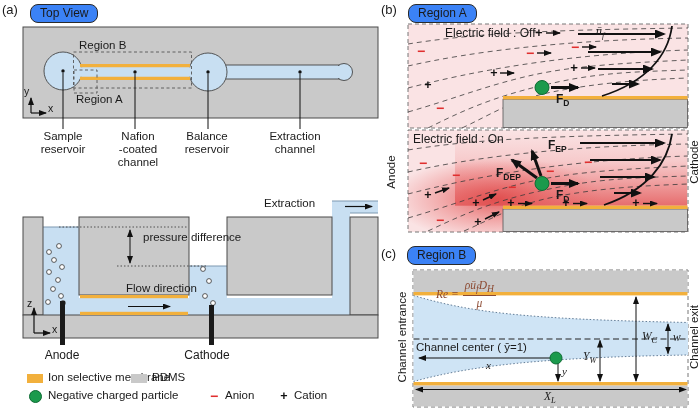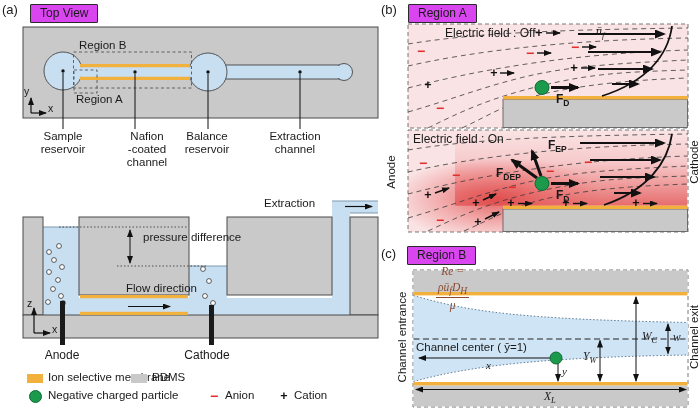--- a/index.html
+++ b/index.html
@@ -1,20 +1,20 @@
 <!DOCTYPE html>
 <html><head>
 <meta charset="utf-8">
 <style>
   html,body{margin:0;padding:0;background:#fff;}
   #fig{position:relative;width:700px;height:409px;background:#ffffff;overflow:hidden;
        font-family:"Liberation Sans","DejaVu Sans",sans-serif;color:#1a1a1a;}
   .abs{position:absolute;}
-  .badge{position:absolute;border:1.4px solid #2a2a2a;border-radius:1px;padding:1px 9px 2px 9px;
-         font-size:12px;background:#d946ef;white-space:nowrap;line-height:14px;}
+  .badge{position:absolute;border:1.4px solid #2a2a2a;border-radius:8px;padding:1px 9px 2px 9px;
+         font-size:12px;background:#3b82f6;white-space:nowrap;line-height:14px;}
   .plabel{position:absolute;font-size:13px;}
   .lbl{position:absolute;font-size:11.5px;line-height:13px;white-space:nowrap;}
   .callout{position:absolute;font-size:11.5px;line-height:13px;text-align:center;transform:translateX(-50%);}
   .callout span{display:block;}
   .rot{position:absolute;font-size:11.5px;white-space:nowrap;transform:translate(-50%,-50%) rotate(-90deg);}
   .ion{position:absolute;font-weight:bold;transform:translate(-50%,-50%);line-height:10px;}
   .anion{color:#e02f2f;font-size:14px;}
   .cation{color:#111;font-size:12.5px;}
   .force{position:absolute;font-weight:bold;font-size:12px;white-space:nowrap;}
   .force sub,.math sub{font-size:8.5px;}
@@ -77,21 +77,21 @@
 
   <div class="axis-lbl" style="left:24px;top:85px;">y</div>
   <div class="axis-lbl" style="left:48px;top:102px;">x</div>
   <div class="lbl" style="left:79px;top:39px;">Region B</div>
   <div class="lbl" style="left:76px;top:93px;">Region A</div>
 
   <div class="callout" style="left:63px;top:130px;">
     <span>Sample</span>
     <span>reservoir</span>
   </div>
-  <div class="callout" style="left:147px;top:130px;">
+  <div class="callout" style="left:138px;top:130px;">
     <span>Nafion</span>
     <span>-coated</span>
     <span>channel</span>
   </div>
   <div class="callout" style="left:207px;top:130px;">
     <span>Balance</span>
     <span>reservoir</span>
   </div>
   <div class="callout" style="left:295px;top:130px;">
     <span>Extraction</span>
@@ -341,21 +341,21 @@
     <line x1="413.5" y1="339" x2="688" y2="339" stroke="#222" stroke-width="1" stroke-dasharray="6,3.5"></line>
     <line x1="636" y1="297" x2="636" y2="381" stroke="#111" stroke-width="1" marker-start="url(#rb-ar)" marker-end="url(#rb-ar)"></line>
     <line x1="668" y1="324" x2="668" y2="353.5" stroke="#111" stroke-width="1" marker-start="url(#rb-ar)" marker-end="url(#rb-ar)"></line>
     <line x1="600" y1="340.5" x2="600" y2="381" stroke="#111" stroke-width="1" marker-start="url(#rb-ar)" marker-end="url(#rb-ar)"></line>
     <line x1="558" y1="362" x2="558" y2="381" stroke="#111" stroke-width="1" marker-end="url(#rb-ar)"></line>
     <line x1="553" y1="358" x2="419" y2="358" stroke="#111" stroke-width="1" marker-end="url(#rb-ar)"></line>
     <line x1="416" y1="389.5" x2="686" y2="389.5" stroke="#111" stroke-width="1" marker-start="url(#rb-ar)" marker-end="url(#rb-ar)"></line>
     <circle cx="556" cy="358" r="6" fill="#1b9a4c" stroke="#0d6b33" stroke-width="1"></circle>
   </svg>
 
-  <div class="formula" style="left:436px;top:265px;flex-direction:column;">
+  <div class="formula" style="left:436px;top:279px;">
     <span>Re =</span>
     <span class="frac">
       <span class="num"><span>ρū</span><sub>f</sub><span>D</span><sub>H</sub></span>
       <span class="den">μ</span>
     </span>
   </div>
   <div class="rot" style="left:402px;top:337px;">Channel entrance</div>
   <div class="rot" style="left:694px;top:337px;">Channel exit</div>
   <div class="lbl" style="left:416px;top:341px;">Channel center ( ȳ=1)</div>
   <div class="math" style="left:486px;top:359px;font-size:11px;">x</div>

